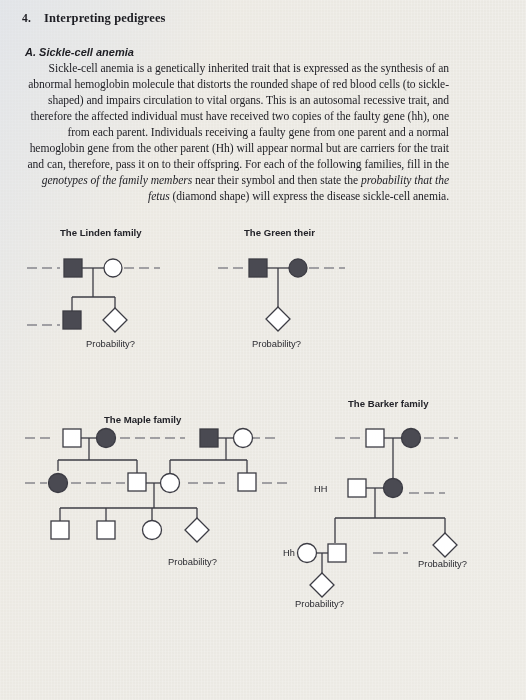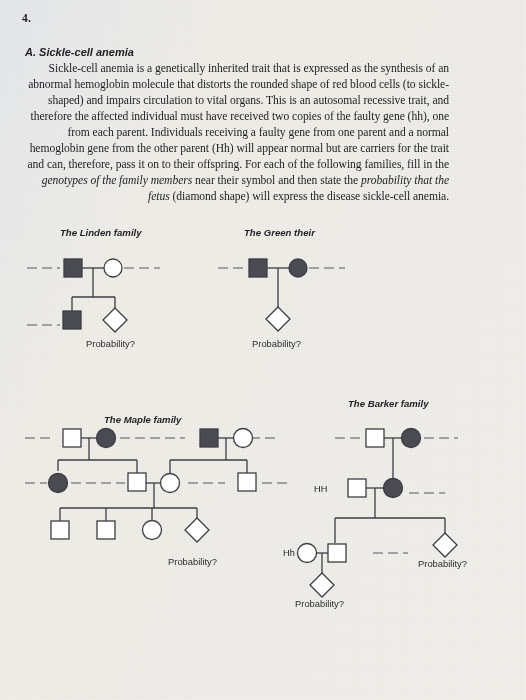--- a/index.html
+++ b/index.html
@@ -42,21 +42,20 @@
     text-align:right;
     letter-spacing:-0.05px;
   }
   .body-text i{font-style:italic;}
 
   .fam-title{
     position:absolute;
     font-family:"Liberation Sans", sans-serif;
     font-size:9.6px;font-weight:700;color:#232329;
     white-space:nowrap;
-    font-style:italic;
   }
   .prob{
     position:absolute;
     font-family:"Liberation Sans", sans-serif;
     font-size:9.4px;color:#2b2b31;
     white-space:nowrap;
   }
   .geno{
     position:absolute;
     font-family:"Liberation Sans", sans-serif;
@@ -67,20 +66,21 @@
   .ped{position:absolute;}
 </style>
 </head>
 <body>
 
 <div class="paper"></div>
 
 <div class="sheet">
 
   <div class="h-num">4.</div>
+  <div class="h-title">Interpreting pedigrees</div>
   <div class="sub">A. Sickle-cell anemia</div>
 
   <div class="body-text">
     <span>Sickle-cell anemia is a genetically inherited trait that is expressed as the synthesis of an abnormal hemoglobin molecule that distorts the rounded shape of red blood cells (to sickle-shaped) and impairs circulation to vital organs. This is an autosomal recessive trait, and therefore the affected individual must have received two copies of the faulty gene (hh), one from each parent. Individuals receiving a faulty gene from one parent and a normal hemoglobin gene from the other parent (Hh) will appear normal but are carriers for the trait and can, therefore, pass it on to their offspring. For each of the following families, fill in the </span><i>genotypes of the family members</i><span> near their symbol and then state the </span><i>probability that the fetus</i><span> (diamond shape) will express the disease sickle-cell anemia.</span>
   </div>
 
   <div class="fam-title" style="left:60px;top:227px;">The Linden family</div>
   <svg class="ped" style="left:20px;top:245px;" width="190" height="100">
     <g stroke="#3c3c44" stroke-width="1.3" fill="none">
 

